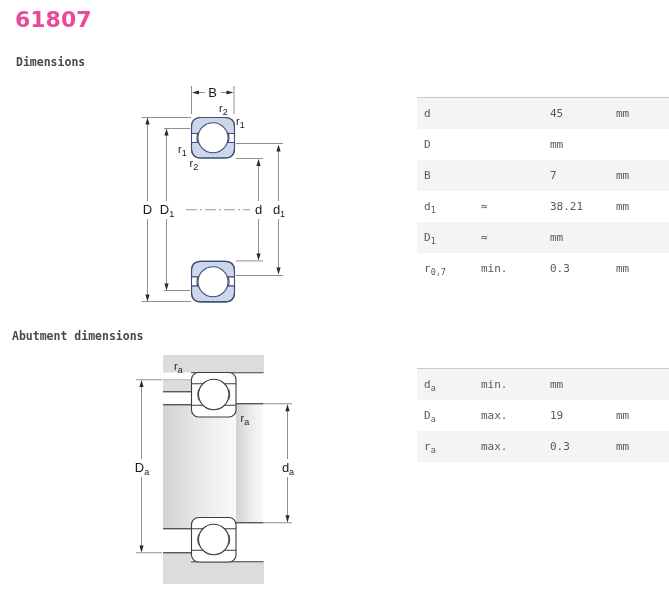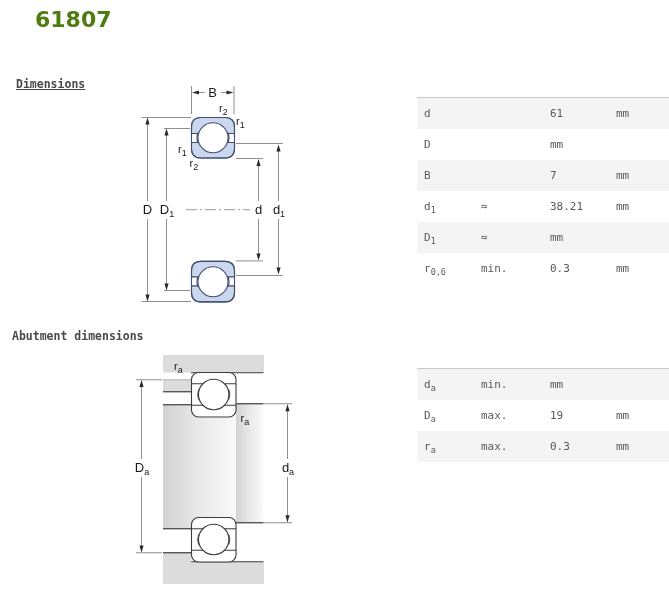--- a/index.html
+++ b/index.html
@@ -3,27 +3,27 @@
 <meta charset="utf-8">
 <style>
   html,body{margin:0;padding:0;}
   body{
     width:669px;height:597px;position:relative;background:#ffffff;overflow:hidden;
     font-family:"DejaVu Sans Mono",monospace;
   }
   .title{
     position:absolute;left:15px;top:7px;
     font-family:"DejaVu Sans",sans-serif;font-weight:bold;font-size:22px;
-    color:#4d7c0f;letter-spacing:0px;margin-left:20px;
+    color:#ec4899;letter-spacing:0px;
   }
   .sec-heading{
     position:absolute;font-weight:bold;font-size:11.5px;color:#4a4a4a;
     font-family:"DejaVu Sans Mono",monospace;
   }
-  #dim-heading{left:16px;top:77px;text-decoration:underline;}
+  #dim-heading{left:16px;top:55px;}
   #abut-heading{left:12px;top:329px;}
   .dtable{
     position:absolute;left:417px;width:252px;
     border-top:1px solid #c9c9c9;
   }
   #table1{top:97px;}
   #table2{top:368px;}
   .trow{
     display:grid;grid-template-columns:57px 69px 66px 1fr;
     height:31px;line-height:31px;
@@ -121,21 +121,21 @@
   <text class="rlbl" x="219" y="112"><tspan>r</tspan><tspan class="s" dy="3">2</tspan></text>
   <text class="rlbl" x="236" y="125"><tspan>r</tspan><tspan class="s" dy="3">1</tspan></text>
   <text class="rlbl" x="178" y="153"><tspan>r</tspan><tspan class="s" dy="3">1</tspan></text>
   <text class="rlbl" x="189.5" y="167"><tspan>r</tspan><tspan class="s" dy="3">2</tspan></text>
 </svg>
 
 <div class="dtable" id="table1">
     <div class="trow alt">
       <span class="tcell">d<sub></sub></span>
       <span class="tcell"></span>
-      <span class="tcell">61</span>
+      <span class="tcell">45</span>
       <span class="tcell">mm</span>
     </div>
     <div class="trow">
       <span class="tcell">D<sub></sub></span>
       <span class="tcell"></span>
       <span class="tcell">mm</span>
     </div>
     <div class="trow alt">
       <span class="tcell">B<sub></sub></span>
       <span class="tcell"></span>
@@ -147,21 +147,21 @@
       <span class="tcell">≈</span>
       <span class="tcell">38.21</span>
       <span class="tcell">mm</span>
     </div>
     <div class="trow alt">
       <span class="tcell">D<sub>1</sub></span>
       <span class="tcell">≈</span>
       <span class="tcell">mm</span>
     </div>
     <div class="trow">
-      <span class="tcell">r<sub>0,6</sub></span>
+      <span class="tcell">r<sub>0,7</sub></span>
       <span class="tcell">min.</span>
       <span class="tcell">0.3</span>
       <span class="tcell">mm</span>
     </div>
   </div>
 
 <div class="sec-heading" id="abut-heading">Abutment dimensions</div>
 
 <svg id="drawing2" width="175" height="240" viewBox="125 350 175 240">
   <defs>

